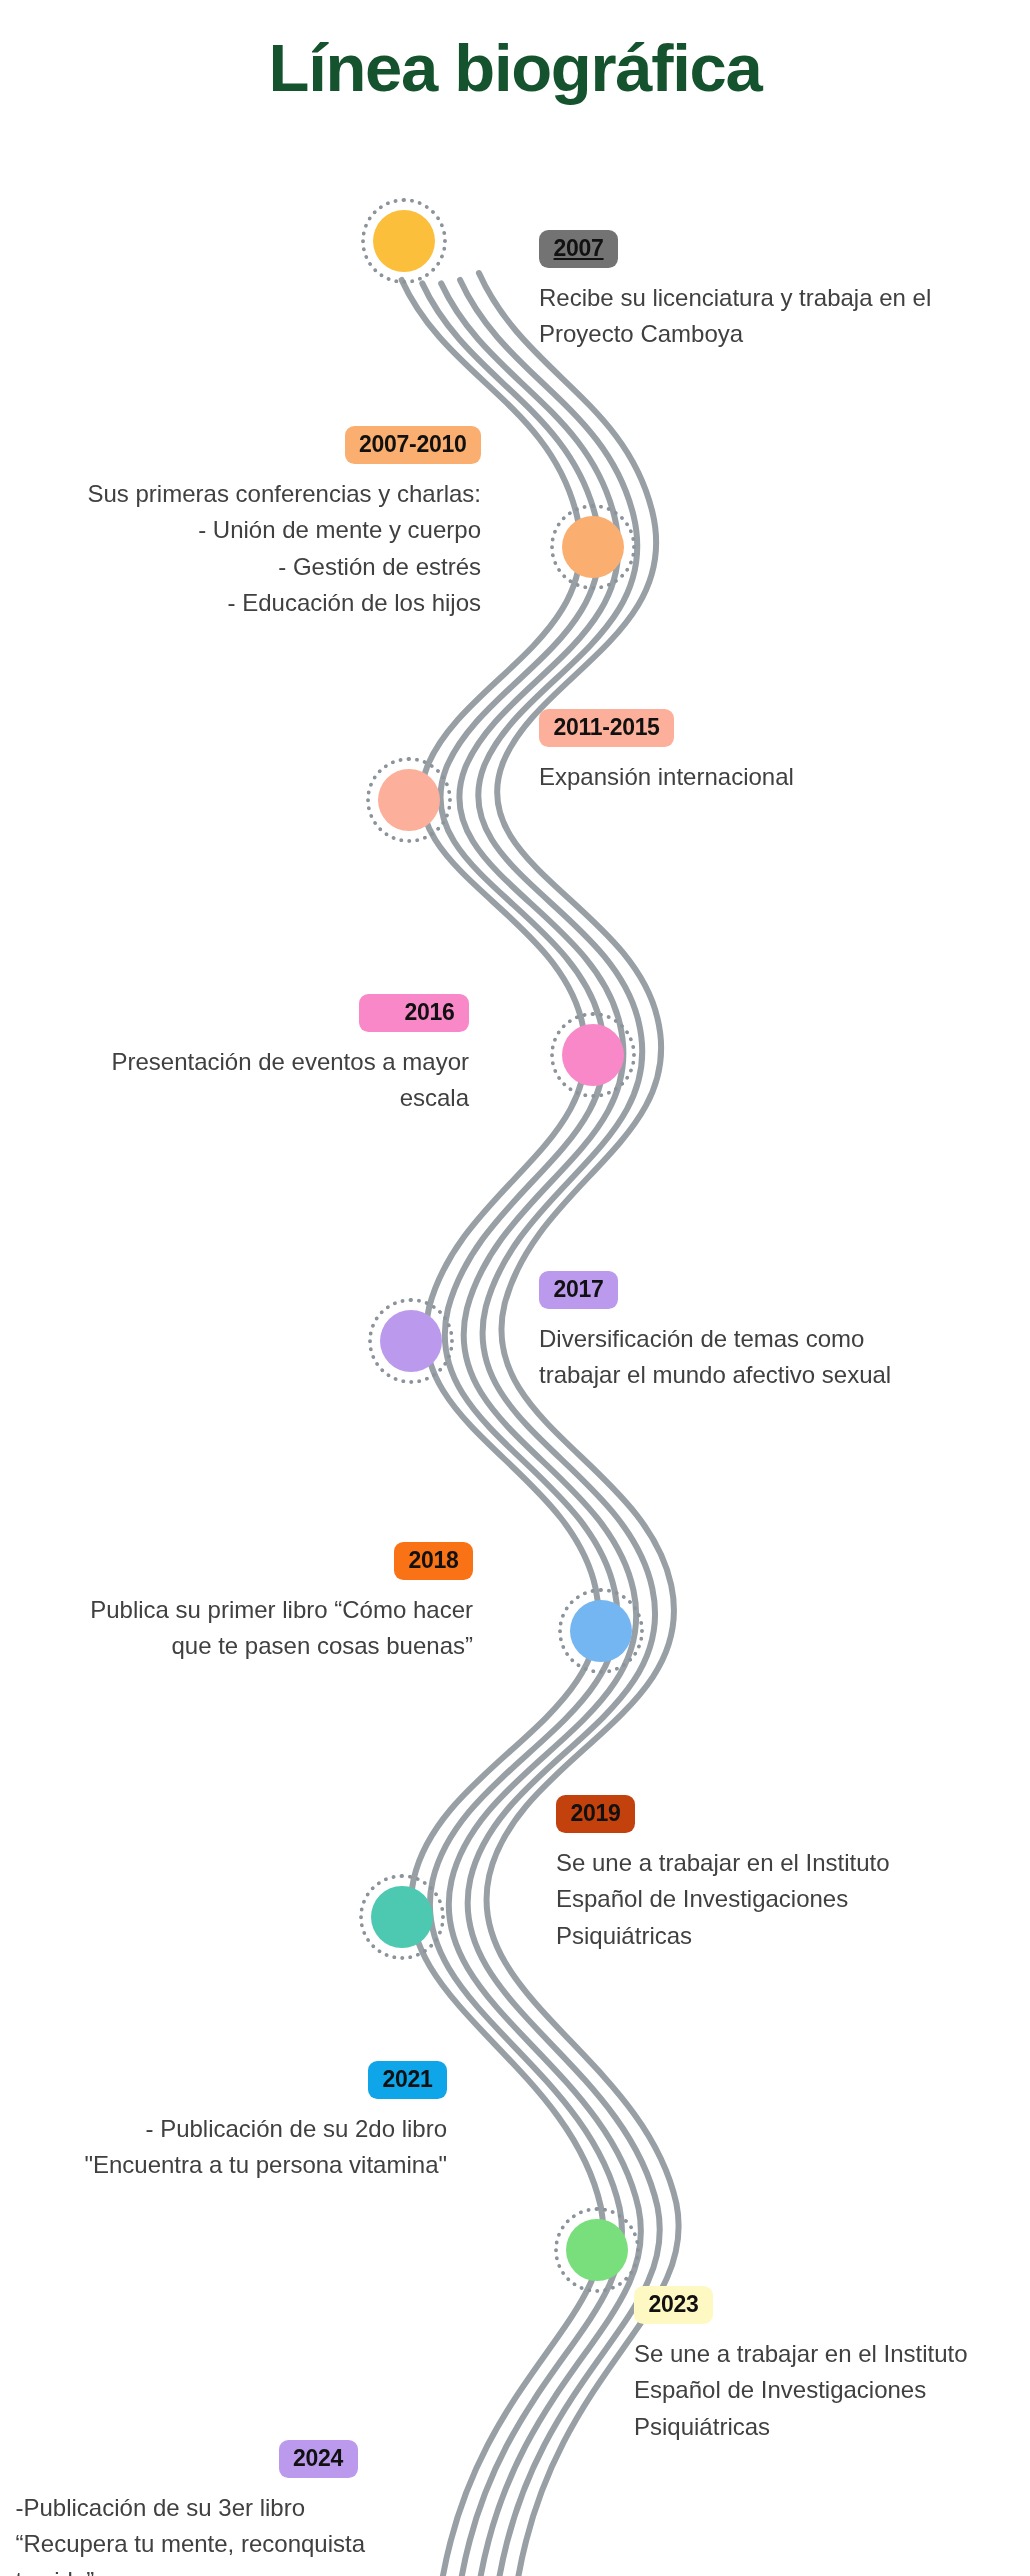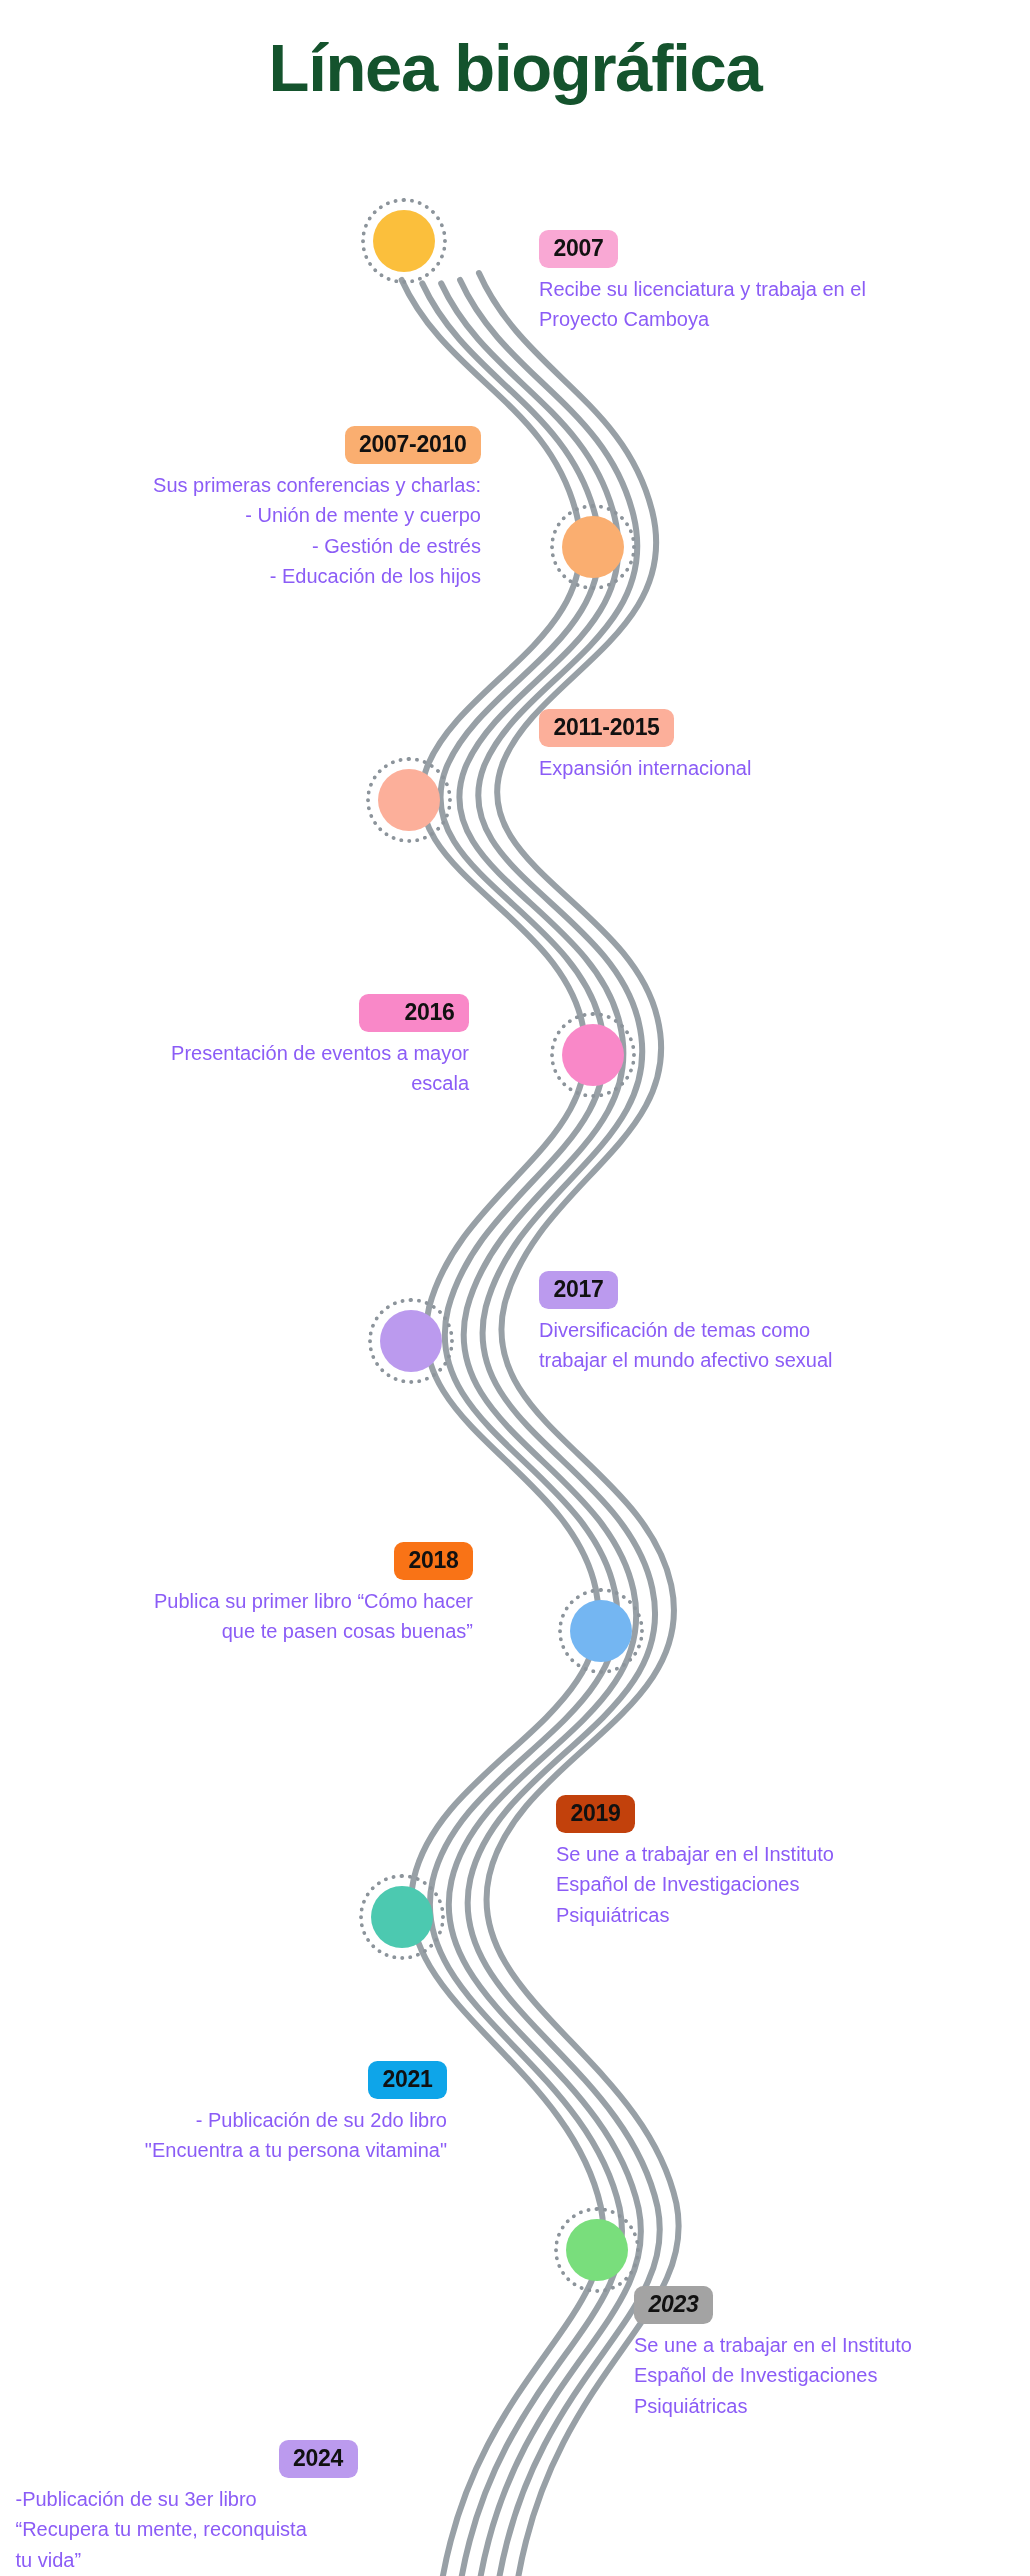--- a/index.html
+++ b/index.html
@@ -49,24 +49,24 @@
     border-radius:9.4px;
     font-size:23px;
     font-weight:bold;
     color:#111111;
     letter-spacing:-0.3px;
     line-height:1.05;
     font-family:"Liberation Sans","DejaVu Sans",sans-serif;
     white-space:nowrap;
   }
   .desc{
-    margin-top:6px;
-    font-size:20px;
+    margin-top:12px;
+    font-size:24px;
     line-height:1.52;
-    color:#8b5cf6;
+    color:#404040;
     font-family:"Liberation Sans","DejaVu Sans",sans-serif;
     white-space:pre-line;
   }
   .align-left{text-align:left;}
   .align-right{text-align:right;}
 </style>
 </head>
 <body>
 
 <div id="stage">
@@ -147,21 +147,21 @@
         <div class="ring"></div>
         <div class="dot" style="left: 12px; top: 12px; width: 62px; height: 62px; background: rgb(76, 201, 176);"></div>
       </div>
       <div class="node" style="left: 554px; top: 2207px; width: 86px; height: 86px;">
         <div class="ring"></div>
         <div class="dot" style="left: 12px; top: 12px; width: 62px; height: 62px; background: rgb(121, 222, 124);"></div>
       </div>
     </div>
 
   <div class="block align-left" style="left:539px;top:230px;width:447px;">
-    <div class="badge" style="background: #f9a8d4;">2007</div>
+    <div class="badge" style="background: #737373; text-decoration: underline;">2007</div>
     <div class="desc">Recibe su licenciatura y trabaja en el
 Proyecto Camboya</div>
   </div>
 
   <div class="block align-right" style="left:34px;top:426px;width:447px;">
     <div class="badge" style="background: rgb(250, 174, 112);">2007-2010</div>
     <div class="desc">Sus primeras conferencias y charlas:
 - Unión de mente y cuerpo
 - Gestión de estrés
 - Educación de los hijos</div>
@@ -197,21 +197,21 @@
 Psiquiátricas</div>
   </div>
 
   <div class="block align-right" style="left:69px;top:2061px;width:378px;">
     <div class="badge" style="background: #0ea5e9;">2021</div>
     <div class="desc">- Publicación de su 2do libro
 "Encuentra a tu persona vitamina"</div>
   </div>
 
   <div class="block align-left" style="left:634px;top:2286px;width:412px;">
-    <div class="badge" style="background: #a3a3a3; font-style: italic;">2023</div>
+    <div class="badge" style="background: #fef9c3;">2023</div>
     <div class="desc">Se une a trabajar en el Instituto
 Español de Investigaciones
 Psiquiátricas</div>
   </div>
 
   <div class="block align-left" style="left:15.5px;top:2440px;width:404px;">
     <div class="badge" style="margin-left: 263px; background: rgb(187, 154, 238);">2024</div>
     <div class="desc">-Publicación de su 3er libro
 “Recupera tu mente, reconquista
 tu vida”</div>

